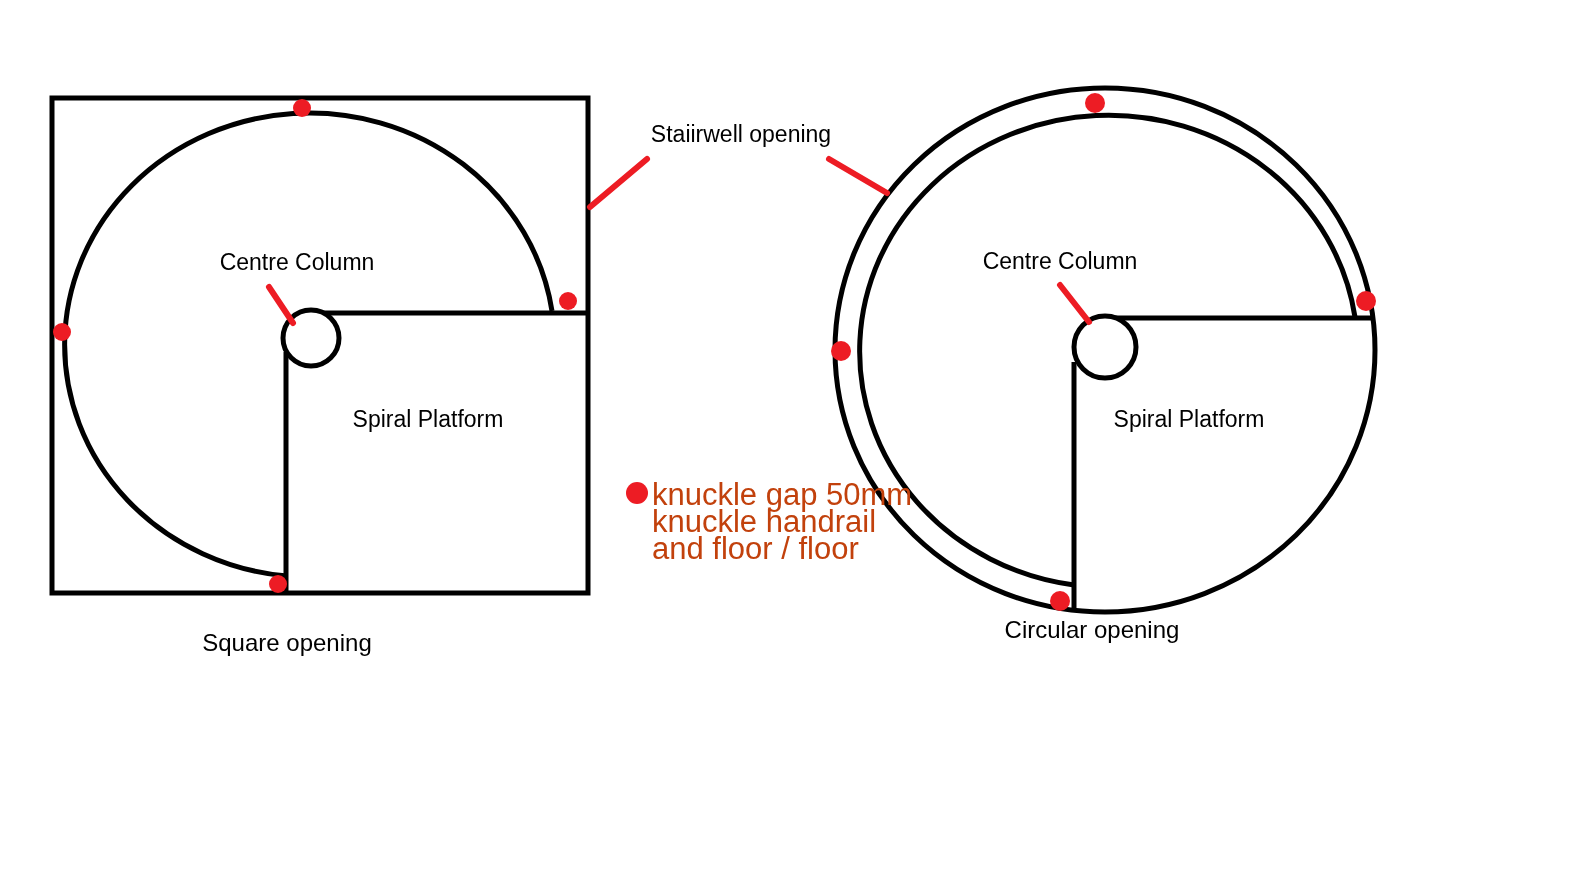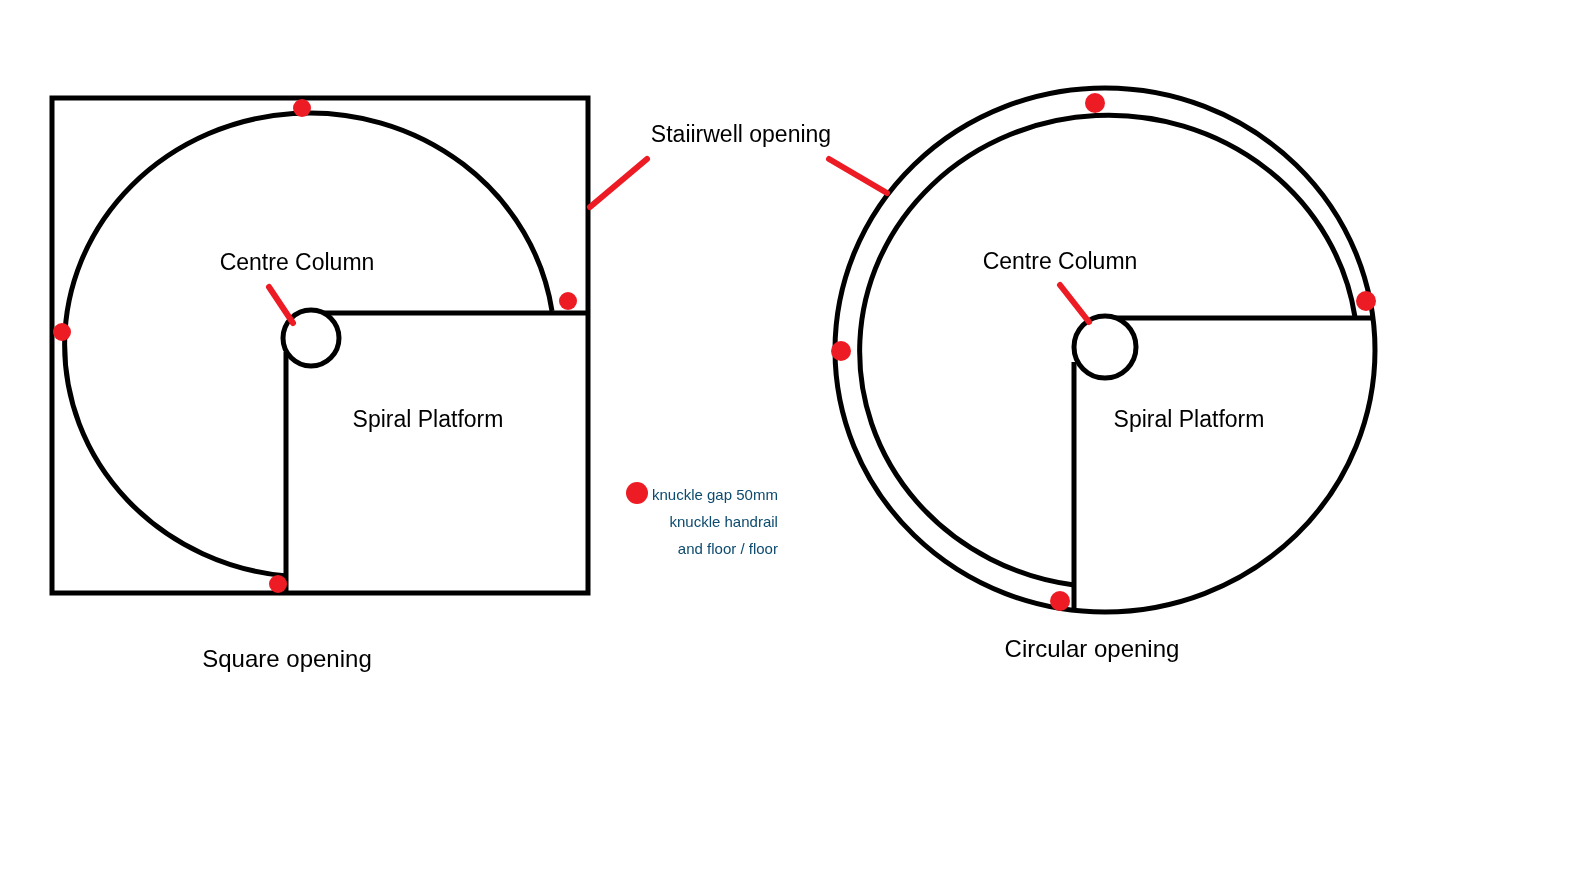--- a/index.html
+++ b/index.html
@@ -7,41 +7,40 @@
     padding: 0;
     background: #ffffff;
     font-family: "Liberation Sans", "DejaVu Sans", sans-serif;
   }
   .canvas {
     position: relative;
     width: 1584px;
     height: 880px;
     background: #ffffff;
     overflow: hidden;
-    text-align: right;
   }
   .canvas svg {
     position: absolute;
     left: 0;
     top: 0;
   }
   .label {
     position: absolute;
     color: #000000;
     font-size: 23px;
     line-height: 1.15;
     white-space: nowrap;
     transform: translateX(-50%);
   }
   .legend-text {
     position: absolute;
     left: 652px;
     top: 481px;
-    color: #0c4a6e;
-    font-size: 15px;
+    color: #c2410c;
+    font-size: 31px;
     line-height: 27px;
     white-space: nowrap;
   }
   .caption { font-size: 24px; }
 </style>
 </head>
 <body>
 
 <div class="canvas">
 
@@ -98,17 +97,17 @@
   <div class="label" style="left:428px; top:406px;">Spiral Platform</div>
 
   <div class="label" style="left:1189px; top:406px;">Spiral Platform</div>
 
   <div class="legend-text">
     <div>knuckle gap 50mm</div>
     <div>knuckle handrail</div>
     <div>and floor / floor</div>
   </div>
 
-  <div class="label caption" style="left:287px; top:629px;margin-top:16px;">Square opening</div>
+  <div class="label caption" style="left:287px; top:629px;">Square opening</div>
 
-  <div class="label caption" style="left:1092px; top:635px;">Circular opening</div>
+  <div class="label caption" style="left:1092px; top:616px;">Circular opening</div>
 
 </div>
 
 </body></html>

